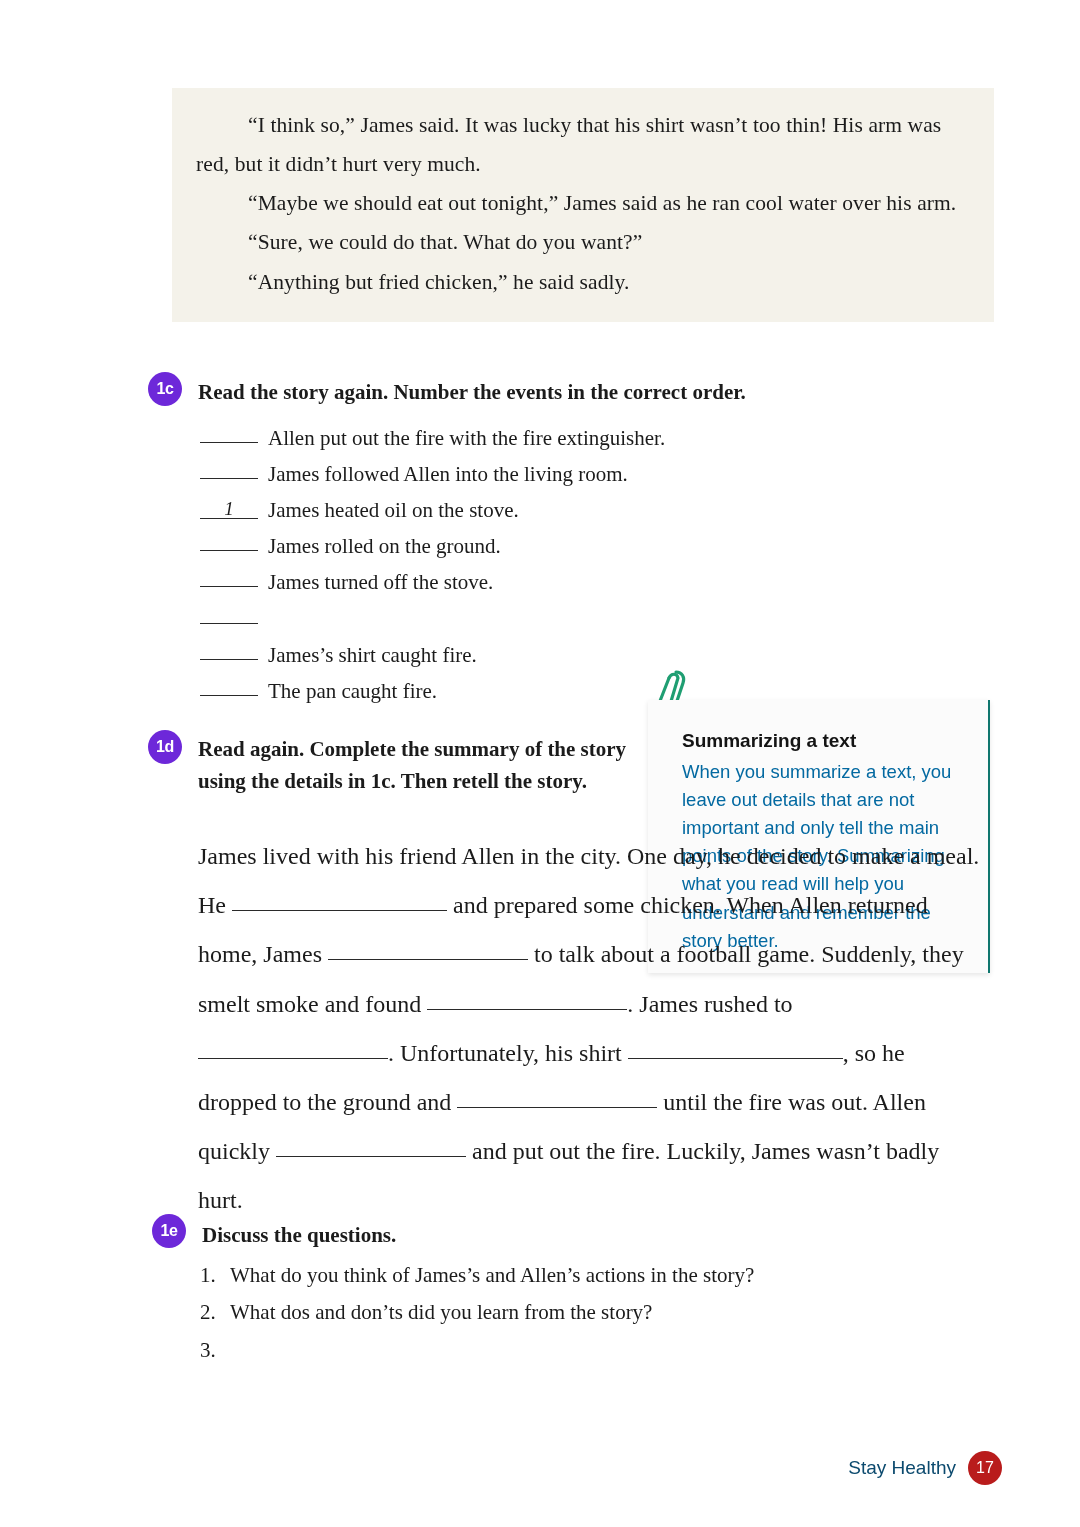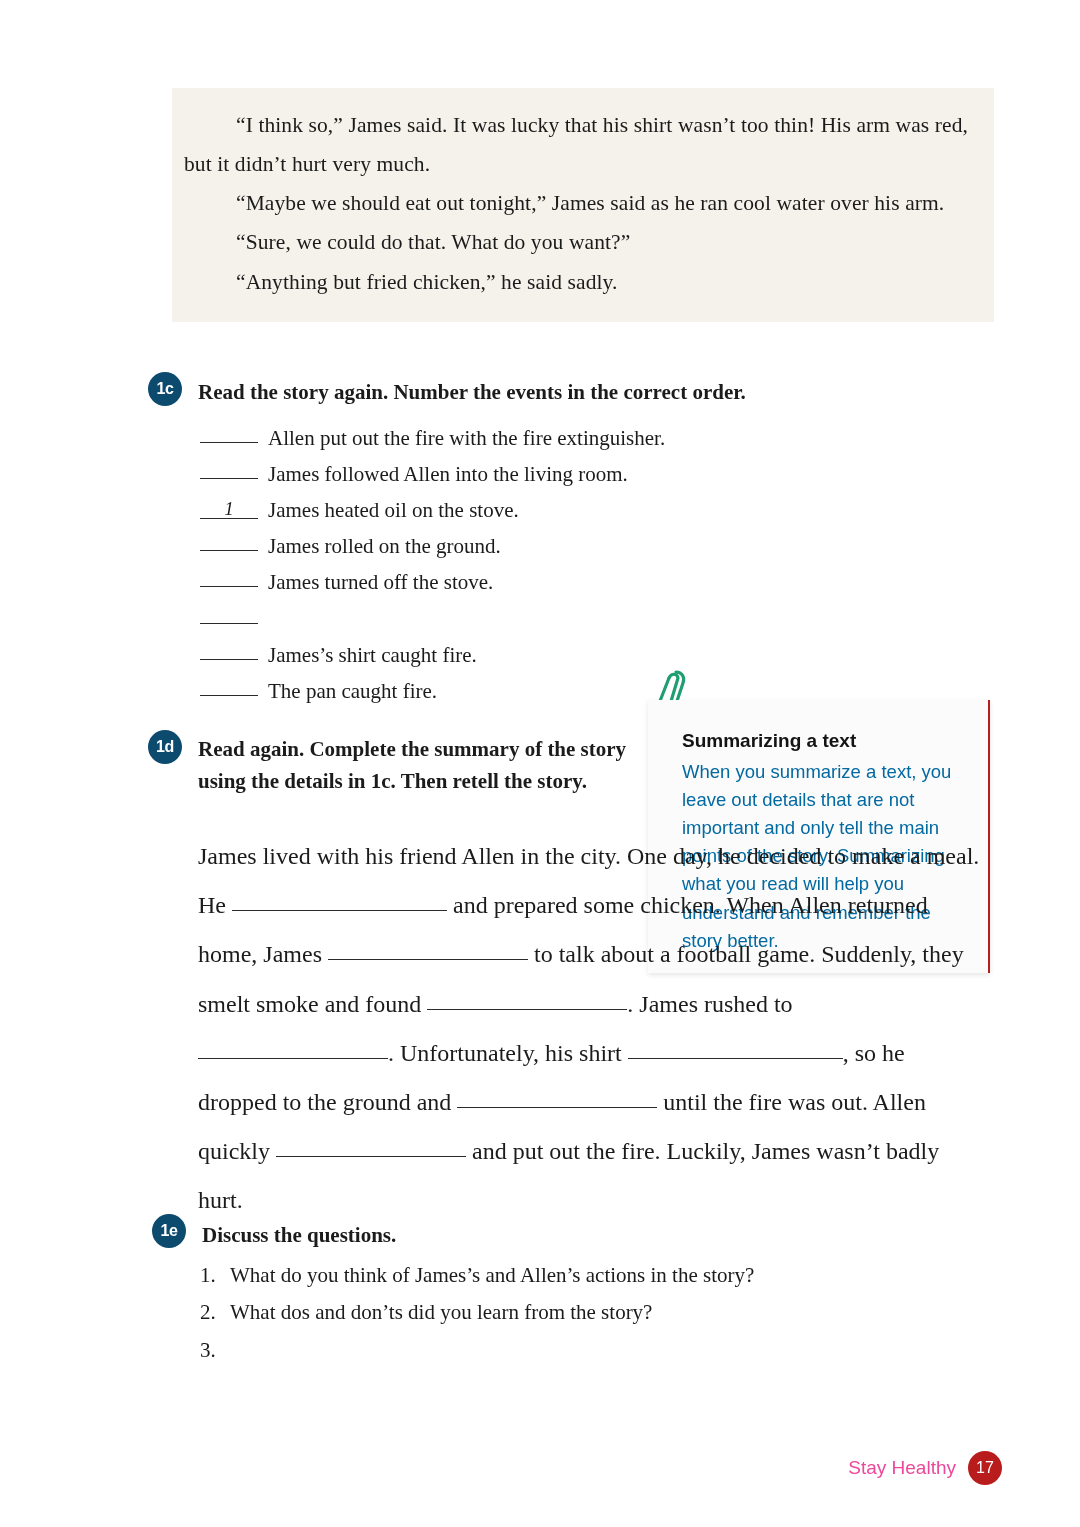--- a/index.html
+++ b/index.html
@@ -21,41 +21,41 @@
     inset: 0;
   }
 
   
   .story-block {
     position: absolute;
     left: 172px;
     top: 88px;
     width: 822px;
     background: #f4f2ea;
-    padding: 18px 16px 20px 12px;
+    padding: 18px 16px 20px 24px;
     box-sizing: border-box;
   }
   .story-block p {
     margin: 0;
     font-size: 21.5px;
     line-height: 1.82;
     font-family: "Liberation Serif", serif;
     letter-spacing: .1px;
   }
   .story-block p.indent {
     text-indent: 52px;
   }
 
   
   .badge {
     position: absolute;
     width: 34px;
     height: 34px;
     border-radius: 50%;
-    background: #0c4a6e;
+    background: #6d28d9;
     color: #ffffff;
     font-family: "Liberation Sans", sans-serif;
     font-weight: bold;
     font-size: 16px;
     display: flex;
     align-items: center;
     justify-content: center;
     letter-spacing: -0.3px;
   }
 
@@ -119,21 +119,21 @@
   .f-mid  { width: 200px; }
   .f-short{ width: 190px; }
 
   
   .tipbox {
     position: absolute;
     left: 648px;
     top: 700px;
     width: 342px;
     background: #fbfbfb;
-    border-right: 2px solid #b91c1c;
+    border-right: 2px solid #0f766e;
     box-shadow: 0 2px 5px rgba(0,0,0,0.10);
     padding: 30px 16px 18px 34px;
     box-sizing: border-box;
   }
   .tip-title {
     font-family: "Liberation Sans", sans-serif;
     font-weight: bold;
     font-size: 19px;
     margin: 0 0 6px 0;
     color: #141414;
@@ -180,21 +180,21 @@
   .footer {
     position: absolute;
     right: 78px;
     bottom: 42px;
     display: flex;
     align-items: center;
     gap: 12px;
   }
   .footer-title {
     font-family: "Liberation Sans", sans-serif;
-    color: #ec4899;
+    color: #0c4a6e;
     font-size: 19px;
   }
   .page-num {
     width: 34px;
     height: 34px;
     border-radius: 50%;
     background: #b91c1c;
     color: #fff;
     font-family: "Liberation Sans", sans-serif;
     font-size: 16px;

